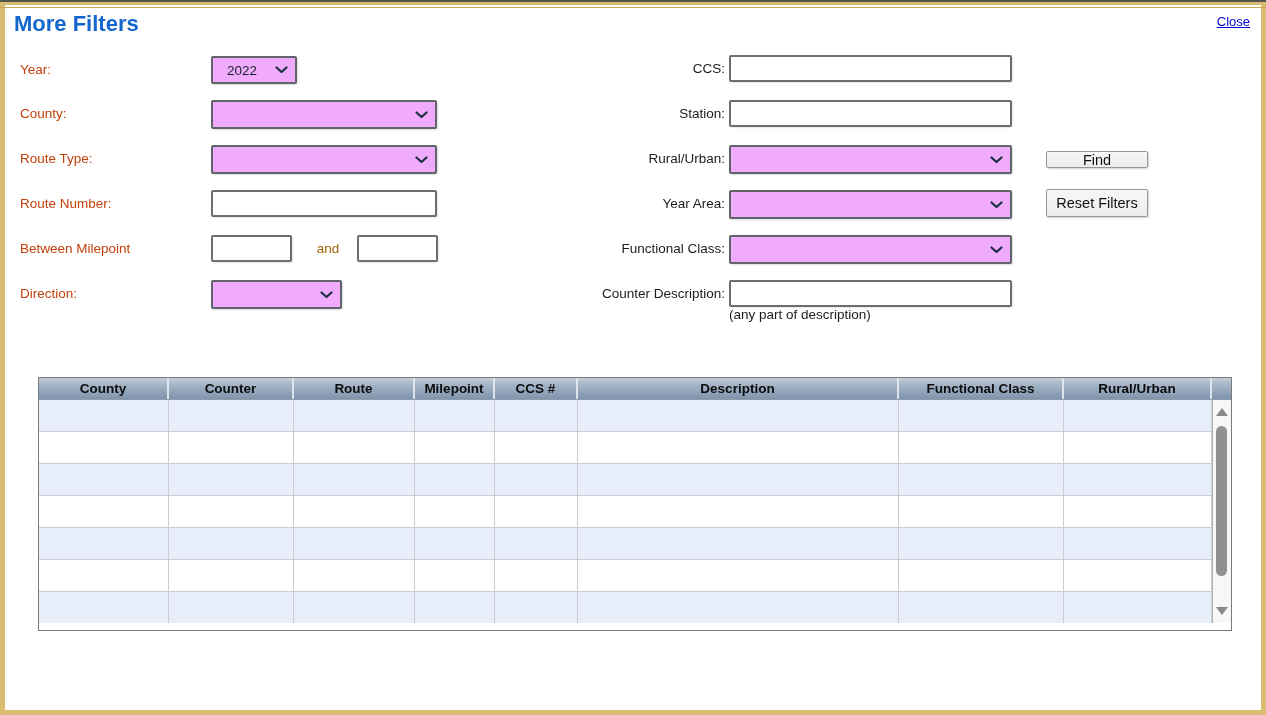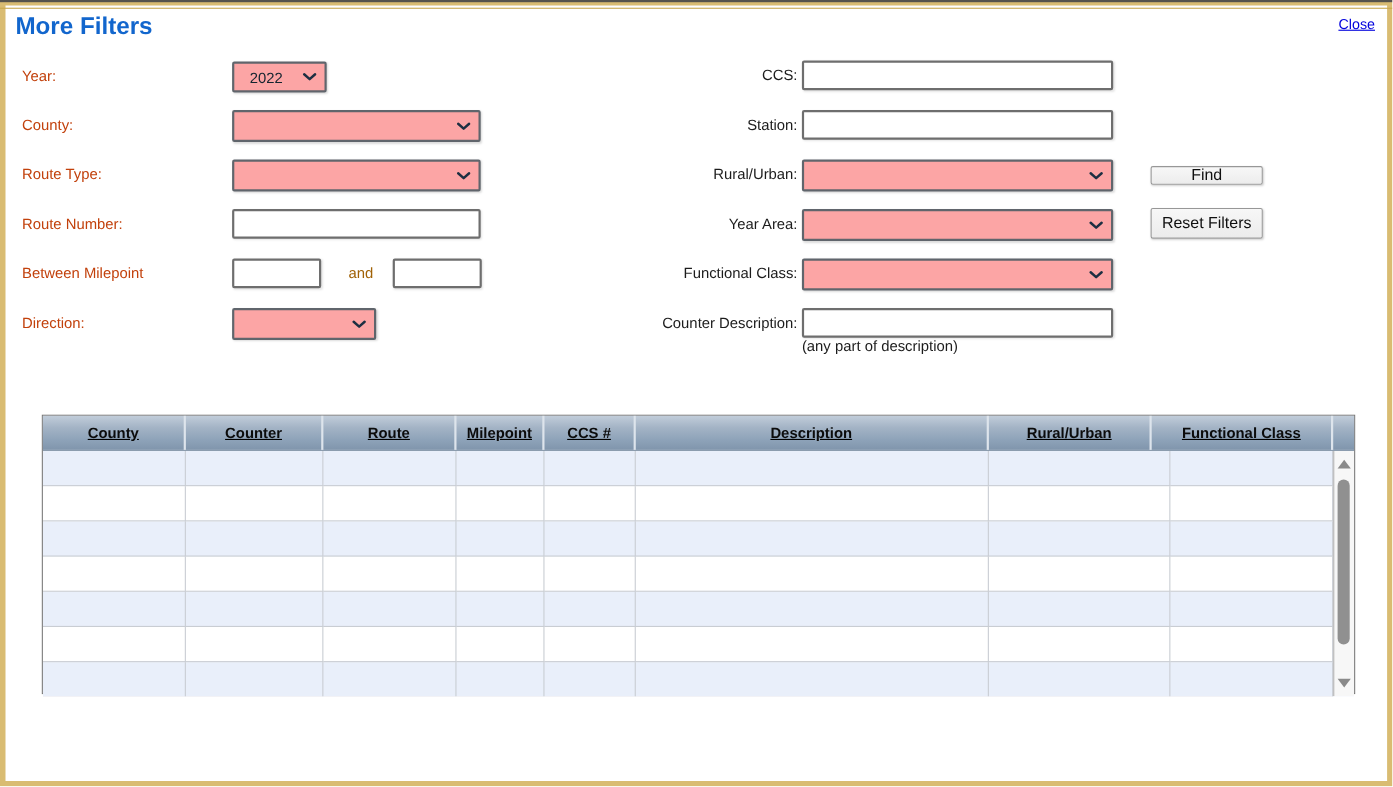--- a/index.html
+++ b/index.html
@@ -12,40 +12,40 @@
   .topline2 { position:absolute; top:7px; left:0; right:0; height:1px; background:#c9a84f; z-index:7; }
 
   .page-title { position:absolute; left:14px; top:11px; font-size:22px; font-weight:bold; color:#1266cd; }
   .close-link { position:absolute; right:16px; top:14px; font-size:13px; color:#0000dd; text-decoration:underline; cursor:pointer; }
 
   .lbl  { position:absolute; left:20px;  width:187px; text-align:left; font-size:13.5px; color:#c2410c; }
   .lblR { position:absolute; left:500px; width:225px; text-align:right; font-size:13.5px; color:#1c1c1c; }
   .and-lbl { position:absolute; left:300px; width:56px; text-align:center; font-size:13.5px; color:#a16207; }
   .note { position:absolute; left:729px; top:307px; font-size:13.5px; color:#1c1c1c; }
 
-  .sel { position:absolute; background:#fca5a5; border:2px solid #60656c; border-radius:2px;
+  .sel { position:absolute; background:#f0abfc; border:2px solid #60656c; border-radius:2px;
          box-shadow:1px 1px 2px rgba(0,0,0,0.14); cursor:pointer; }
   .sel .val { position:absolute; left:0; right:24px; top:0; bottom:0; display:flex; align-items:center;
               padding-left:8px; font-size:13.5px; color:#14242f; }
   .sel .val.center { justify-content:center; padding-left:0; }
   .sel .chev { position:absolute; right:7px; top:50%; transform:translateY(-50%); line-height:0; }
 
   .inp { position:absolute; background:#fff; border:2px solid #6e6e6e; border-radius:2px;
          font:13.5px "Liberation Sans", sans-serif; color:#14242f; padding:0 6px;
          box-shadow:1px 1px 2px rgba(0,0,0,0.10); outline:none; }
 
   .btn { position:absolute; left:1046px; width:102px; background:linear-gradient(#f7f7f7,#ececec);
          border:1px solid #979797; border-radius:2px; font:14.5px "Liberation Sans", sans-serif;
          color:#101010; text-align:center; cursor:pointer; box-shadow:1px 1px 2px rgba(0,0,0,0.18); }
 
   .grid { position:absolute; left:38px; top:377px; width:1194px; height:254px;
           border:1px solid #7a7a7a; background:#fff; }
-  .thead { display:flex; height:32px;
+  .thead { display:flex; height:22px;
            background:linear-gradient(180deg,#c1cdda 0%, #a3b3c5 35%, #8ea3b9 70%, #8095ac 100%);
-           border-bottom:1px solid #8b9cae;text-decoration:underline; }
+           border-bottom:1px solid #8b9cae; }
   .th { height:100%; display:flex; align-items:center; justify-content:center;
         font-size:13.5px; font-weight:bold; color:#0b0b0b; border-right:2px solid #dde4ec;
         flex:none; cursor:pointer; }
   .th.spacer { border-right:none; cursor:default; }
   .tbody { position:relative; height:223px; overflow:hidden; }
   .tr { display:flex; height:32px; background:#ffffff; }
   .tr.alt { background:#e9effa; }
   .td { height:100%; flex:none; border-right:1px solid #c9cdd3; border-bottom:1px solid #c9cdd3;
         font-size:13px; color:#222; }
 
@@ -147,22 +147,22 @@
   <button class="btn" style="top:189px; height:28px;">Reset Filters</button>
 
   <div class="grid">
     <div class="thead">
         <div class="th" style="width: 130px;">County</div>
         <div class="th" style="width: 125px;">Counter</div>
         <div class="th" style="width: 121px;">Route</div>
         <div class="th" style="width: 80px;">Milepoint</div>
         <div class="th" style="width: 83px;">CCS #</div>
         <div class="th" style="width: 321px;">Description</div>
+        <div class="th" style="width: 165px;">Functional Class</div>
         <div class="th" style="width: 148px;">Rural/Urban</div>
-        <div class="th" style="width: 165px;">Functional Class</div>
         <div class="th spacer" style="width: 19px;"></div>
       </div>
     <div class="tbody">
       <div class="tr alt">
           <div class="td" style="width: 130px;"></div>
           <div class="td" style="width: 125px;"></div>
           <div class="td" style="width: 121px;"></div>
           <div class="td" style="width: 80px;"></div>
           <div class="td" style="width: 83px;"></div>
           <div class="td" style="width: 321px;"></div>

